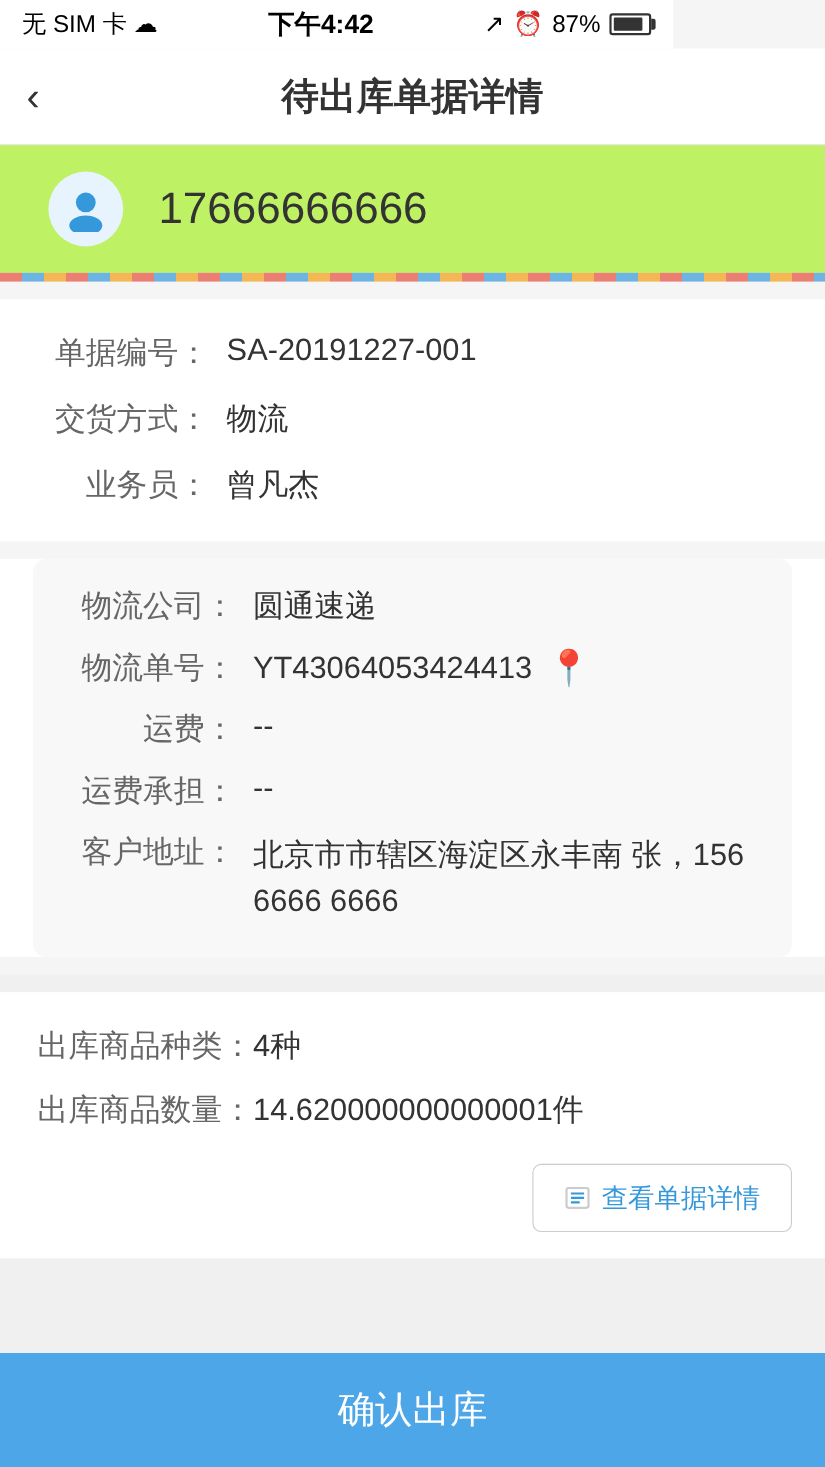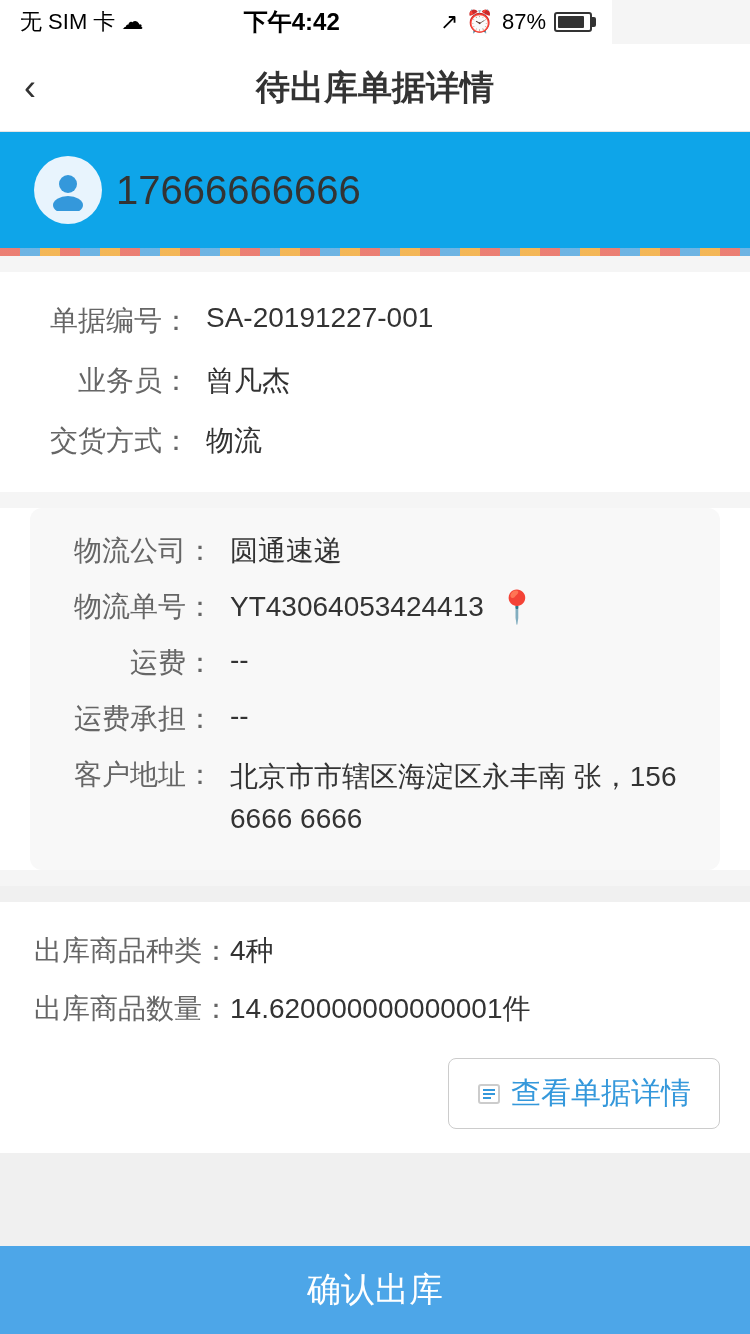--- a/index.html
+++ b/index.html
@@ -88,25 +88,25 @@
     }
     .nav-title {
       font-size: 34px;
       font-weight: 600;
       color: #333;
     }
 
     
     .customer-header {
       width: 750px;
-      background: #0ea5e9;
-      padding: 24px 34px;
-      display: flex;
-      align-items: center;
-      gap: 14px;
+      background: #bef264;
+      padding: 24px 44px;
+      display: flex;
+      align-items: center;
+      gap: 32px;
       position: relative;
     }
     .customer-avatar {
       width: 68px;
       height: 68px;
       border-radius: 50%;
       background: #e8f4fd;
       display: flex;
       align-items: center;
       justify-content: center;
@@ -248,41 +248,41 @@
       justify-content: flex-end;
       padding: 0 30px 24px 30px;
       background: #fff;
     }
     .btn-view {
       border: 1px solid #ccc;
       color: #3498db;
       background: #fff;
       padding: 14px 28px;
       border-radius: 8px;
-      font-size: 30px;
+      font-size: 24px;
       display: flex;
       align-items: center;
       gap: 10px;
       cursor: pointer;
     }
 
     
     .bottom-spacer {
       background: #f0f0f0;
       flex: 1;
       min-height: 200px;
     }
 
     
     .confirm-bar {
       position: fixed;
       bottom: 0;
       left: 0;
       width: 750px;
-      height: 88px;
+      height: 104px;
       background: #4da6e8;
       display: flex;
       align-items: center;
       justify-content: center;
       cursor: pointer;
     }
     .confirm-text {
       color: #fff;
       font-size: 34px;
       font-weight: 500;
@@ -328,26 +328,26 @@
   </div>
 
   <div class="dashed-line"></div>
 
   <div class="info-section">
     <div class="info-row">
       <span class="info-label">单据编号：</span>
       <span class="info-value">SA-20191227-001</span>
     </div>
     <div class="info-row">
+      <span class="info-label">交货方式：</span>
+      <span class="info-value">物流</span>
+    </div>
+    <div class="info-row">
       <span class="info-label">业务员：</span>
       <span class="info-value">曾凡杰</span>
-    </div>
-    <div class="info-row">
-      <span class="info-label">交货方式：</span>
-      <span class="info-value">物流</span>
     </div>
   </div>
 
   <div style="background:#fff; padding: 0 0 0 0;">
     <div class="logistics-card">
       <div class="logistics-row">
         <span class="logistics-label">物流公司：</span>
         <span class="logistics-value">圆通速递</span>
       </div>
       <div class="logistics-row">

